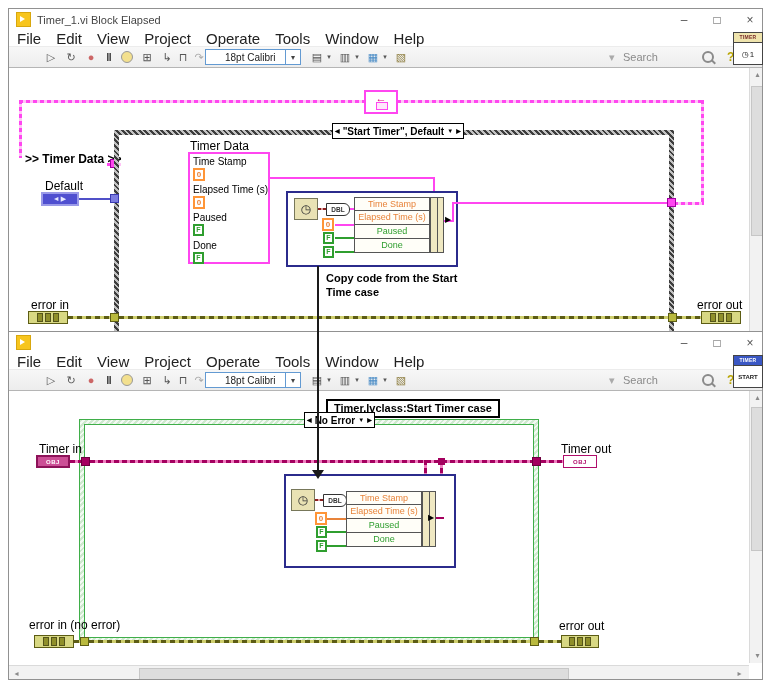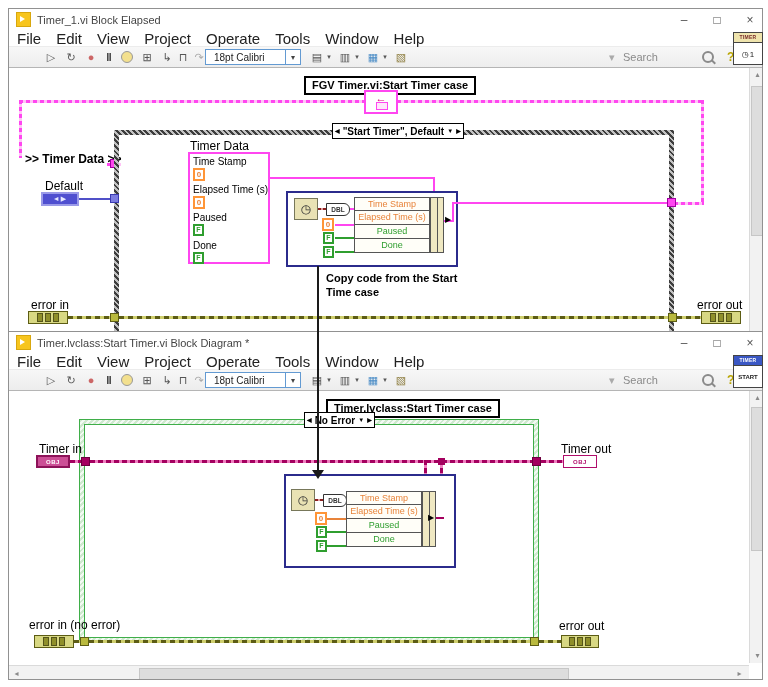--- a/index.html
+++ b/index.html
@@ -9,21 +9,21 @@
   .titlebar{position:absolute;left:0;top:0;right:0;height:21px;background:#fff;display:flex;align-items:center;}
   .lvicon{width:13px;height:13px;margin-left:7px;background:#f7c51e;border:1px solid #d8a70e;position:relative;}
   .lvicon:after{content:"";position:absolute;left:3px;top:3px;width:0;height:0;border-left:5px solid #fff;border-top:3px solid transparent;border-bottom:3px solid transparent;}
   .wtitle{font-size:11px;color:#444;margin-left:6px;}
   .winbtns{position:absolute;right:6px;top:0;height:21px;display:flex;align-items:center;gap:21px;}
   .winbtns span{font-size:12px;color:#555;width:12px;text-align:center;cursor:default;}
   .menubar{position:absolute;left:0;top:21px;right:0;height:17px;background:#fff;border-bottom:1px solid #ececec;display:flex;align-items:center;padding-left:8px;box-sizing:border-box;}
   .menubar span{font-size:15px;color:#222;margin-right:15px;}
   .toolbar{position:absolute;left:0;top:38px;right:0;height:21px;background:linear-gradient(#f7f7f7,#ededed);border-bottom:1px solid #b5b5b5;box-sizing:border-box;}
   .tbtn{position:absolute;top:2px;width:16px;height:16px;font-size:11px;color:#555;text-align:center;line-height:16px;}
-  .fontbox{position:absolute;left:196px;top:2px;width:96px;height:16px;border:1px solid #639ad2;background:#fff;font-size:10px;color:#222;line-height:16px;padding-left:8px;box-sizing:border-box;}
+  .fontbox{position:absolute;left:196px;top:2px;width:96px;height:16px;border:1px solid #639ad2;background:#fff;font-size:10px;color:#222;line-height:16px;padding-left:19px;box-sizing:border-box;}
   .fontbox .dd{position:absolute;right:0;top:0;width:14px;height:100%;border-left:1px solid #639ad2;font-size:8px;color:#444;text-align:center;line-height:15px;}
   .searchtxt{position:absolute;top:4px;font-size:11px;color:#8a8a8a;}
   .mag{position:absolute;width:8px;height:8px;border:2px solid #8a8a8a;border-radius:50%;}
   .mag:after{content:"";position:absolute;left:7px;top:8px;width:5px;height:2px;background:#8a8a8a;transform:rotate(45deg);}
   .helpq{position:absolute;font-size:12px;font-weight:bold;color:#b9a400;}
   .viicon{position:absolute;width:30px;height:33px;border:1px solid #444;background:#fff;box-sizing:border-box;}
   .viicon .vih{height:9px;font-size:5px;font-weight:bold;text-align:center;line-height:9px;border-bottom:1px solid #444;letter-spacing:.3px;}
   .viicon .vib{height:22px;display:flex;align-items:center;justify-content:center;font-size:8px;color:#222;gap:1px;}
   .diagram{position:absolute;left:0;top:59px;right:0;bottom:0;background:#fff;overflow:hidden;}
   
@@ -137,21 +137,20 @@
   <div class="viicon" style="left:724px;top:23px">
     <div class="vih" style="background:#efe4ad;color:#7a2a2a">TIMER</div>
     <div class="vib">
       <span>◷</span>
       <span>1</span>
     </div>
   </div>
 
   <div class="diagram">
 
-    <div class="caselabel" style="left:295px;top:8px">FGV Timer.vi:Start Timer case</div>
 
     <div class="pinkh" style="left:10px;top:32px;width:685px"></div>
     <div class="pinkv" style="left:692px;top:32px;height:105px"></div>
     <div class="pinkh" style="left:665px;top:134px;width:30px"></div>
     <div class="pinkv" style="left:10px;top:32px;height:58px"></div>
 
     <div class="fbnode" style="left:355px;top:22px">
       <span class="fa">←</span>
       <span class="fi"></span>
     </div>
@@ -243,21 +242,20 @@
     <div class="sbv" style="left:740px;top:0;width:15px;height:265px">
       <span class="sba" style="left:0;top:0">▴</span>
       <div class="sbt" style="left:1px;top:18px;width:13px;height:150px"></div>
     </div>
   </div>
 </div>
 
 <div class="win" style="left:8px;top:331px;width:755px;height:349px;">
   <div class="titlebar">
     <span class="lvicon"></span>
-    <span class="wtitle">Timer.lvclass:Start Timer.vi Block Diagram *</span>
     <span class="winbtns">
       <span>–</span>
       <span>□</span>
       <span>×</span>
     </span>
   </div>
   <div class="menubar">
     <span>File</span>
     <span>Edit</span>
     <span>View</span>

